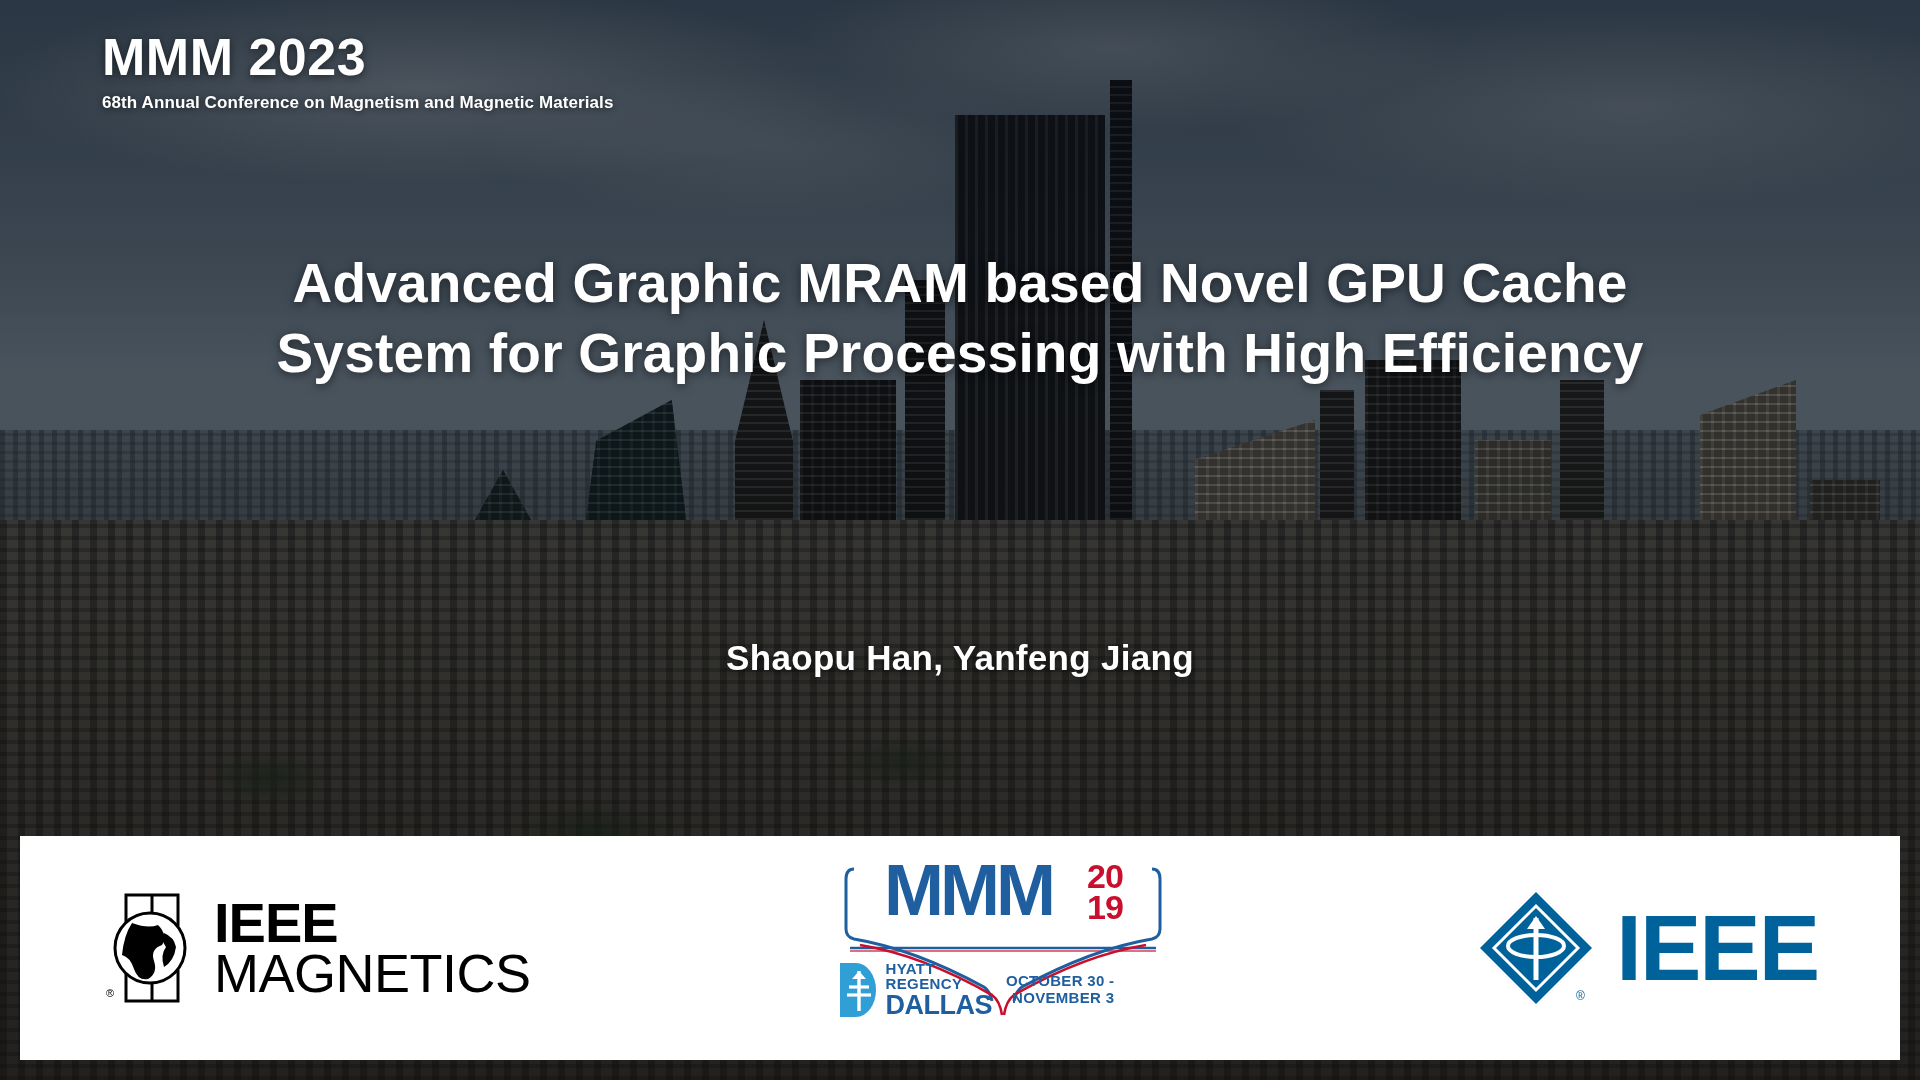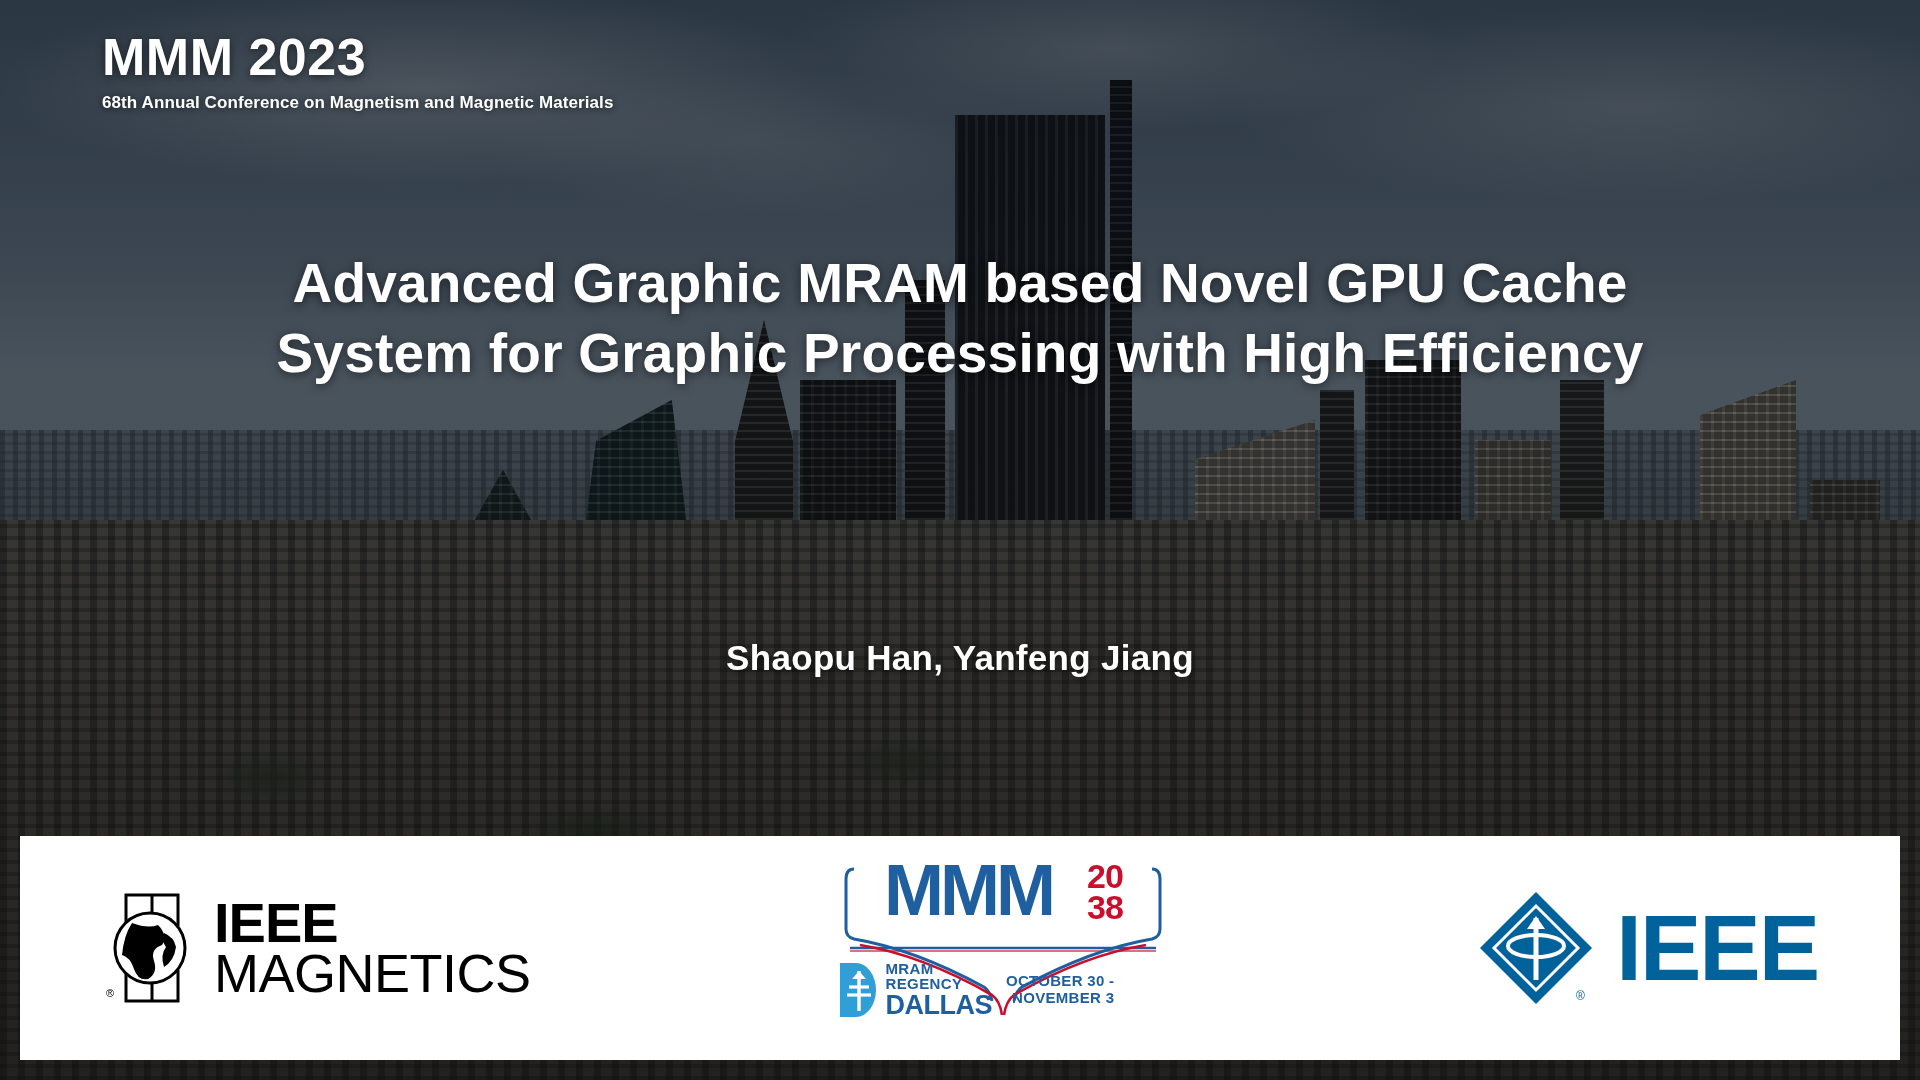--- a/index.html
+++ b/index.html
@@ -240,21 +240,21 @@
         <span class="l1">IEEE</span>
         <span class="l2">MAGNETICS</span>
       </div>
     </div>
 
     <div class="logo-slot" id="logo-mmm">
       <div class="mmm-top">
         <span class="mmm-word">MMM</span>
         <span class="mmm-year">
           <span>20</span>
-          <span>38</span>
+          <span>19</span>
         </span>
       </div>
 
       <svg class="mmm-rule" viewBox="0 0 306 7" width="306" height="7">
         <path d="M0 3 H306" stroke="#1f5fa0" stroke-width="2.5" fill="none"></path>
         <path d="M0 6 H306" stroke="#c8102e" stroke-width="1.4" fill="none" opacity=".8"></path>
       </svg>
 
       <svg viewBox="0 0 330 190" width="330" height="190" style="position:absolute;left:0;top:0;">
         <path d="M16 16 q-8 0 -8 10 v50 q0 8 8 10 q60 10 130 48 q6 4 8 14" fill="none" stroke="#1f5fa0" stroke-width="3"></path>
@@ -268,21 +268,21 @@
           <div class="dallas-mark">
             <svg viewBox="0 0 42 58" width="42" height="58" aria-hidden="true">
               <path d="M2 2 h16 a20 27 0 0 1 0 54 h-16 z" fill="#2f9fd6"></path>
               <path d="M21 10 v40" stroke="#fff" stroke-width="3.4"></path>
               <path d="M21 10 l-7 8 h14 z" fill="#fff"></path>
               <path d="M11 26 h20" stroke="#fff" stroke-width="3.2"></path>
               <path d="M9 34 h24" stroke="#fff" stroke-width="3.2"></path>
             </svg>
           </div>
           <div class="dallas-txt">
-            <span class="hy">MRAM</span>
+            <span class="hy">HYATT</span>
             <span class="rg">REGENCY</span>
             <span class="dl">DALLAS</span>
           </div>
         </div>
         <div class="mmm-dates">
           <span>OCTOBER 30 -</span>
           <span>NOVEMBER 3</span>
         </div>
       </div>
     </div>

